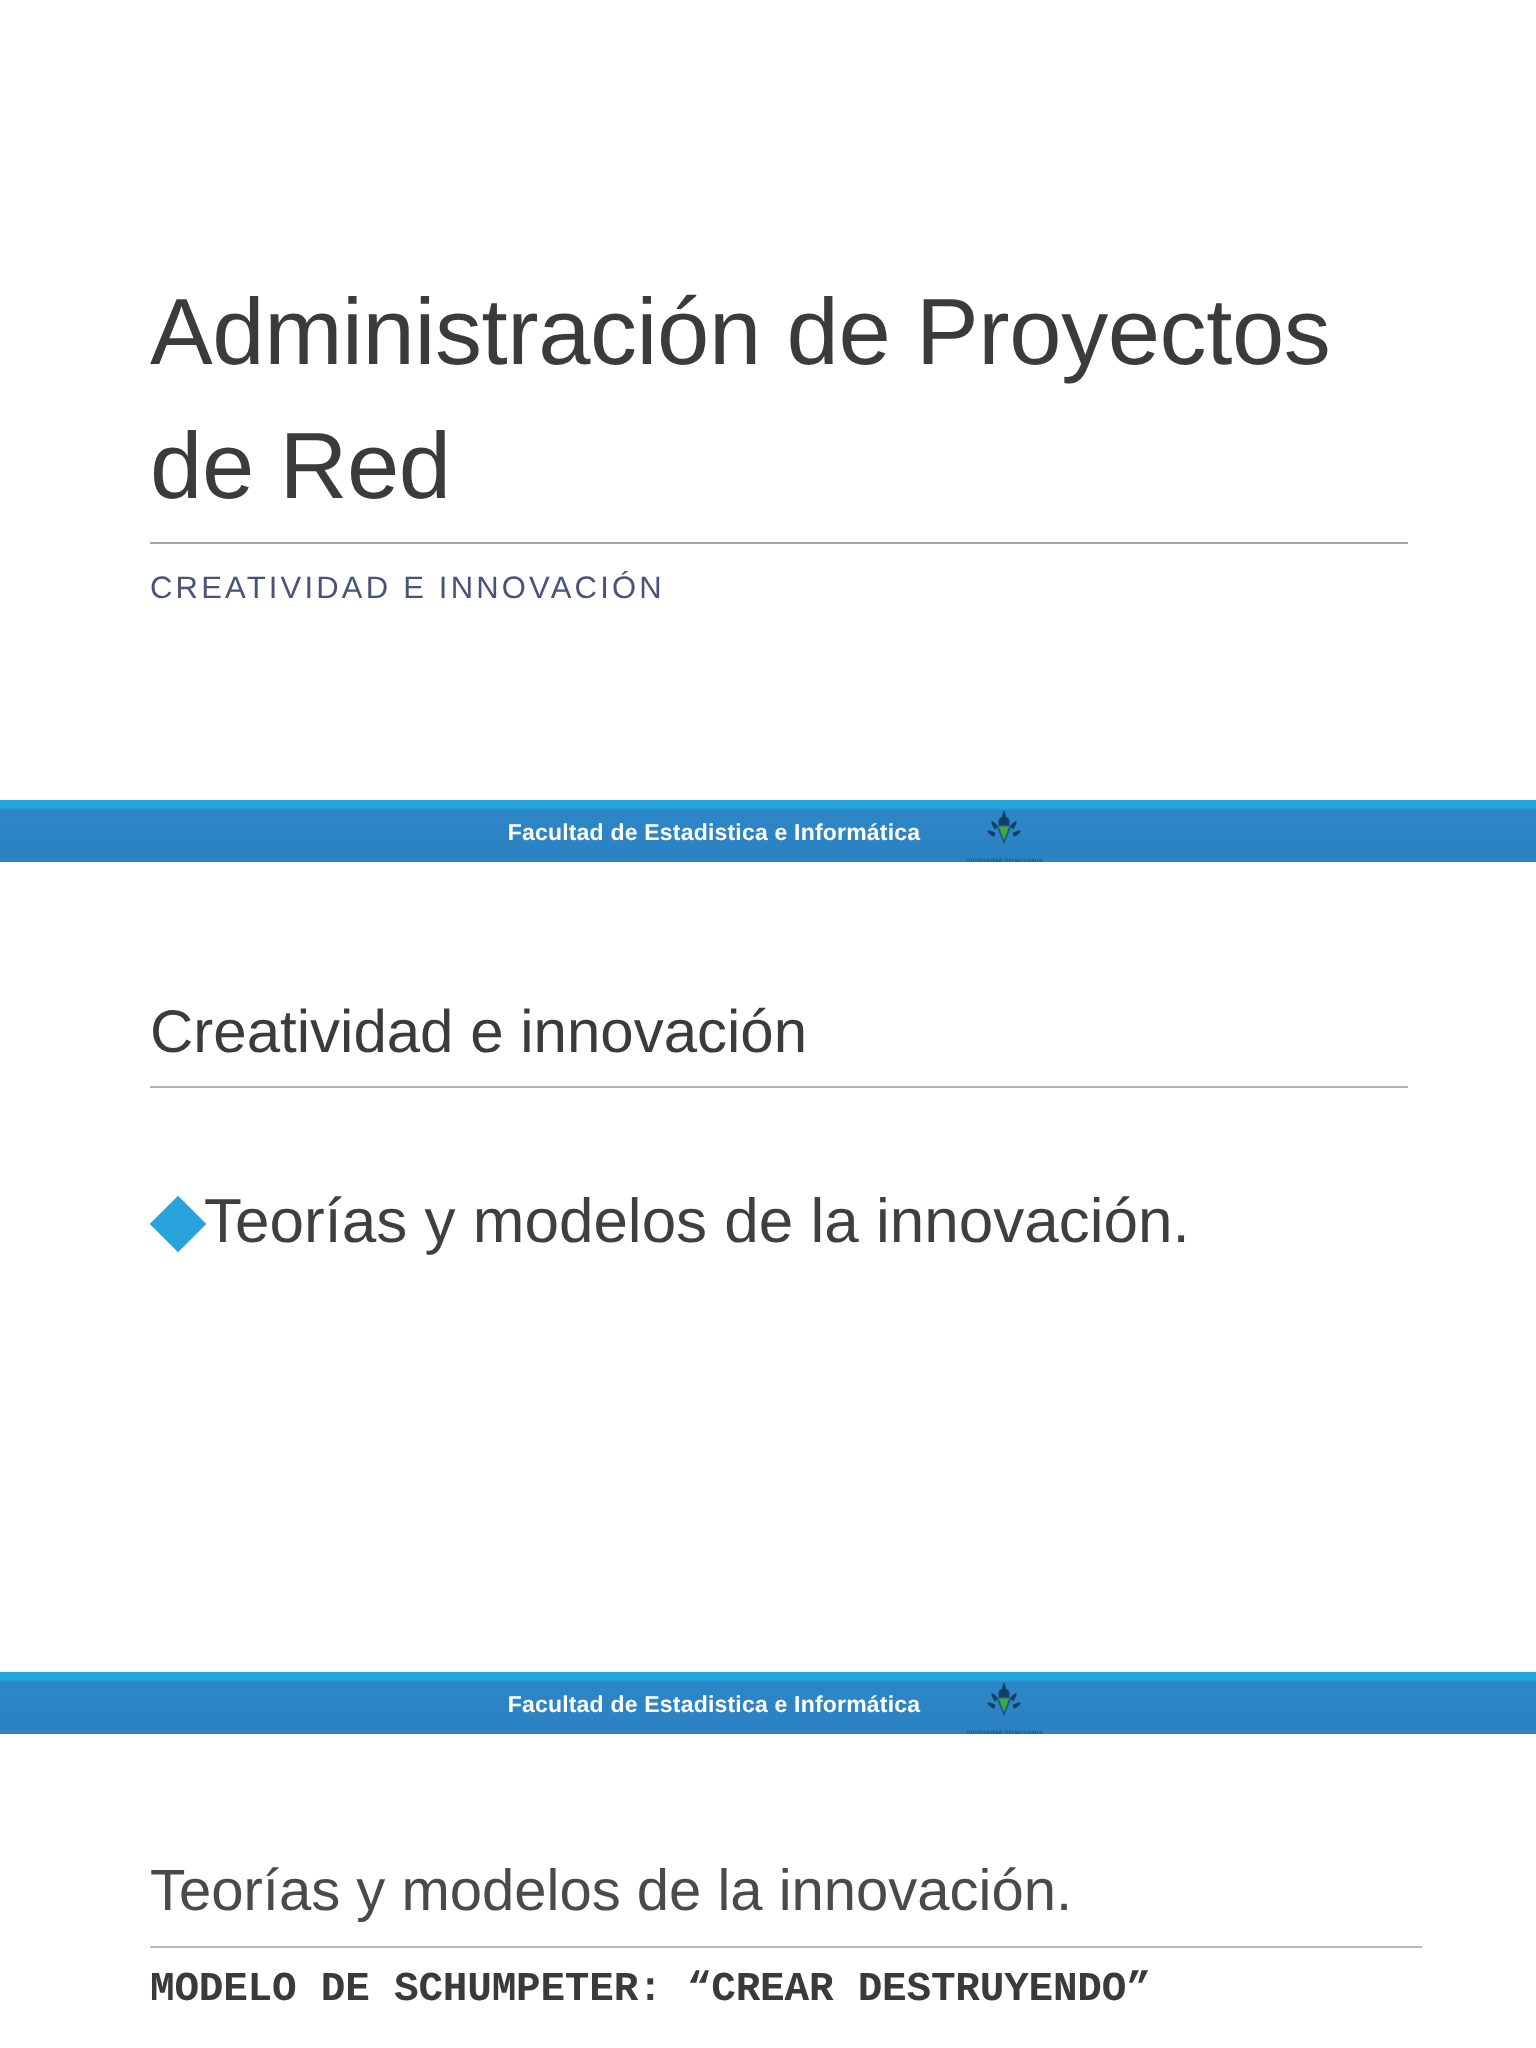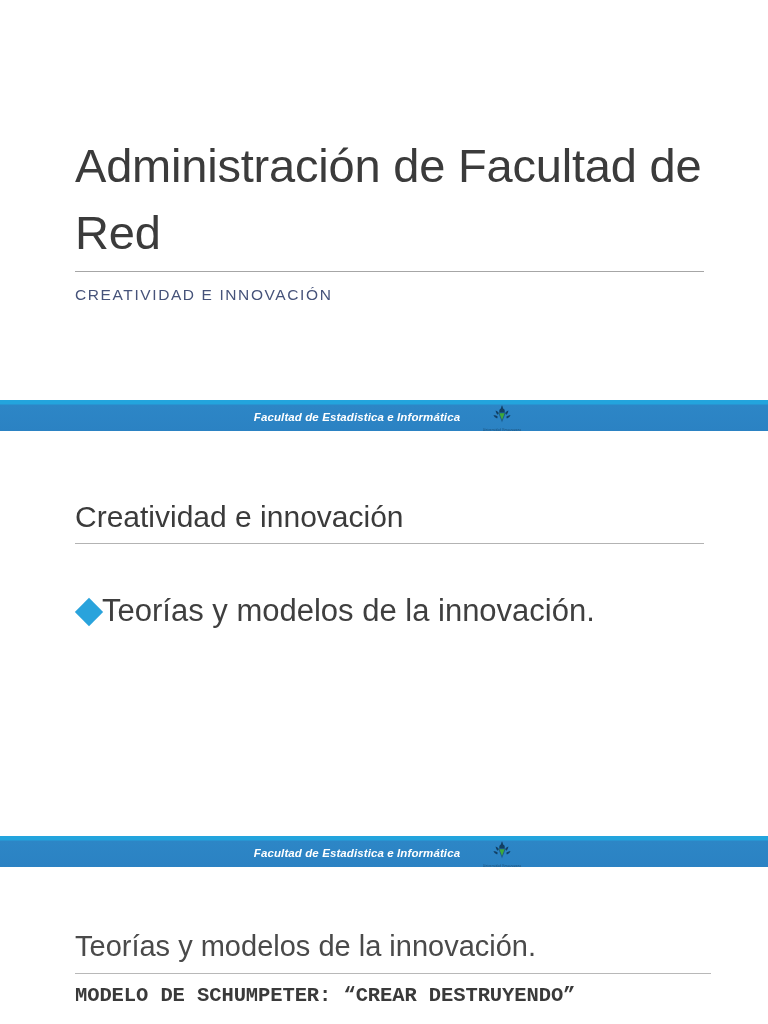--- a/index.html
+++ b/index.html
@@ -81,21 +81,20 @@
     align-items: center;
     justify-content: center;
     flex: none;
     overflow: visible;
   }
   .banner-inner {
     display: flex;
     align-items: center;
     gap: 30px;
     transform: translateY(1px);
-    font-style: italic;
   }
   .banner-text {
     color: #ffffff;
     font-family: "Liberation Sans", sans-serif;
     font-size: 11.5px;
     font-weight: 700;
     letter-spacing: 0.1px;
     white-space: nowrap;
   }
   .uv-logo {
@@ -204,21 +203,21 @@
     letter-spacing: -0.1px;
   }
 </style>
 </head>
 <body>
 
 <div class="deck">
 
   <section class="slide slide-title">
     <div class="title-block">
-      <h1 class="doc-title">Administración de Facultad de Red</h1>
+      <h1 class="doc-title">Administración de Proyectos de Red</h1>
       <div class="title-rule"></div>
       <div class="doc-subtitle">CREATIVIDAD E INNOVACIÓN</div>
     </div>
   </section>
 
   <div class="banner">
     <div class="banner-inner">
       <span class="banner-text">Facultad de Estadistica e Informática</span>
       <span class="uv-logo">
         <svg width="24" height="24" viewBox="0 0 24 24" aria-hidden="true">

